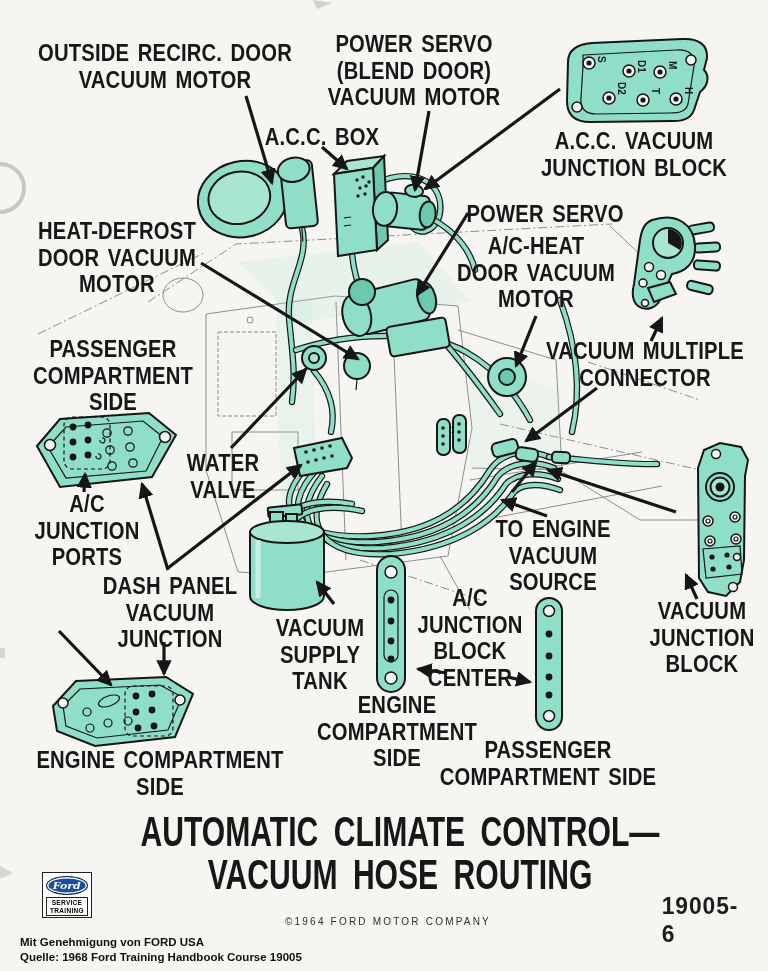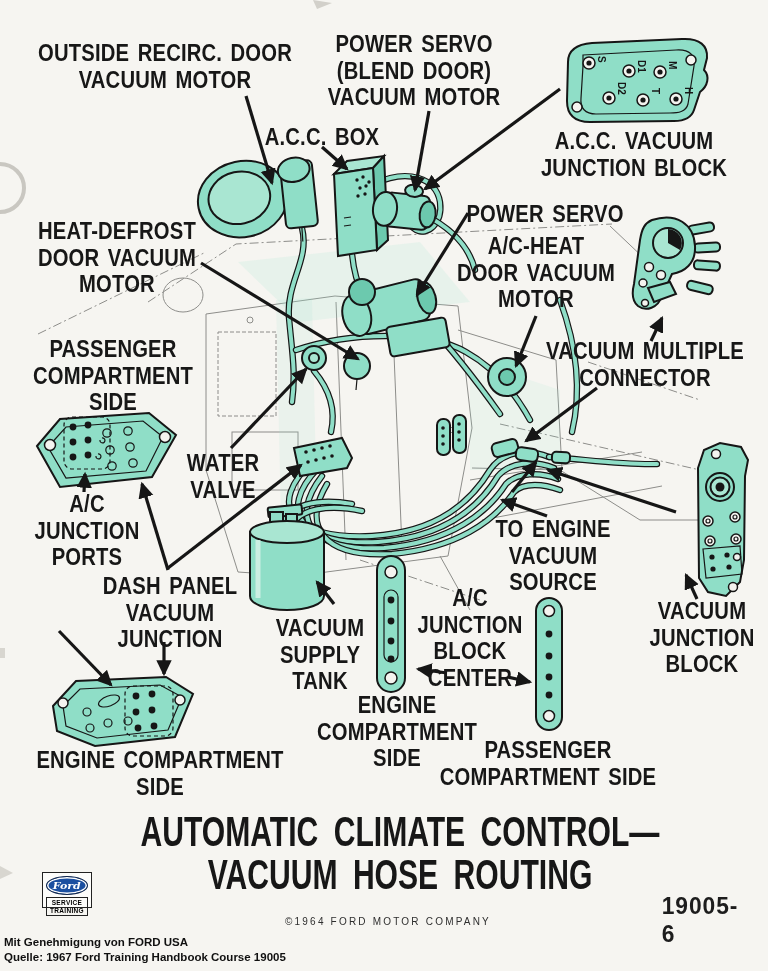--- a/index.html
+++ b/index.html
@@ -12,22 +12,22 @@
        letter-spacing:.2px;transform:translateX(-50%) scaleX(.88);}
   .lbl .ln{display:block;}
   .title{position:absolute;left:400px;top:810px;font-weight:bold;color:#171717;
        text-align:center;font-size:43px;line-height:43px;white-space:nowrap;
        word-spacing:10px;transform:translateX(-50%) scaleX(.70);}
   .title .ln{display:block;}
   .copyright{position:absolute;left:388px;top:916px;transform:translateX(-50%);
        font-size:10px;letter-spacing:2.2px;color:#2e2e2e;}
   .partnum{position:absolute;left:700px;top:892px;font-size:24px;font-weight:bold;
        letter-spacing:1px;color:#1d1d1d;transform:translateX(-50%) scaleX(.95);}
-  .caption{position:absolute;left:4px;font-size:11.5px;font-weight:bold;color:#101010;}
-  .ford-box{position:absolute;left:42px;top:872px;width:50px;height:36px;
+  .caption{position:absolute;left:20px;font-size:11.5px;font-weight:bold;color:#101010;}
+  .ford-box{position:absolute;left:42px;top:872px;width:50px;height:46px;
        border:1.6px solid #222;background:#fdfdfb;box-sizing:border-box;}
   .ford-oval{width:40px;height:17px;margin:3px auto 2px;background:#1a4fa0;
        border:1px solid #10264c;border-radius:50%;box-shadow:inset 0 0 0 1.5px #fff;
        display:flex;align-items:center;justify-content:center;}
   .ford-script{font-family:"DejaVu Serif",serif;font-style:italic;font-weight:bold;
        font-size:10px;color:#fff;transform:scaleX(1.1);}
   .ford-sub{margin:0 3px;border:1px solid #222;text-align:center;font-size:6.5px;
        font-weight:bold;line-height:7.5px;padding:1px 0;letter-spacing:.3px;}
   .ford-sub span{display:block;}
   
@@ -484,15 +484,15 @@
     <span class="ford-script">Ford</span>
   </div>
   <div class="ford-sub">
     <span>SERVICE</span>
     <span>TRAINING</span>
   </div>
 </div>
 <div class="copyright">©1964 FORD MOTOR COMPANY</div>
 <div class="partnum">19005-6</div>
 <div class="caption" style="top:936px">Mit Genehmigung von FORD USA</div>
-<div class="caption" style="top:951px">Quelle: 1967 Ford Training Handbook Course 19005</div>
+<div class="caption" style="top:951px">Quelle: 1968 Ford Training Handbook Course 19005</div>
 
 </div>
 
 </body></html>

